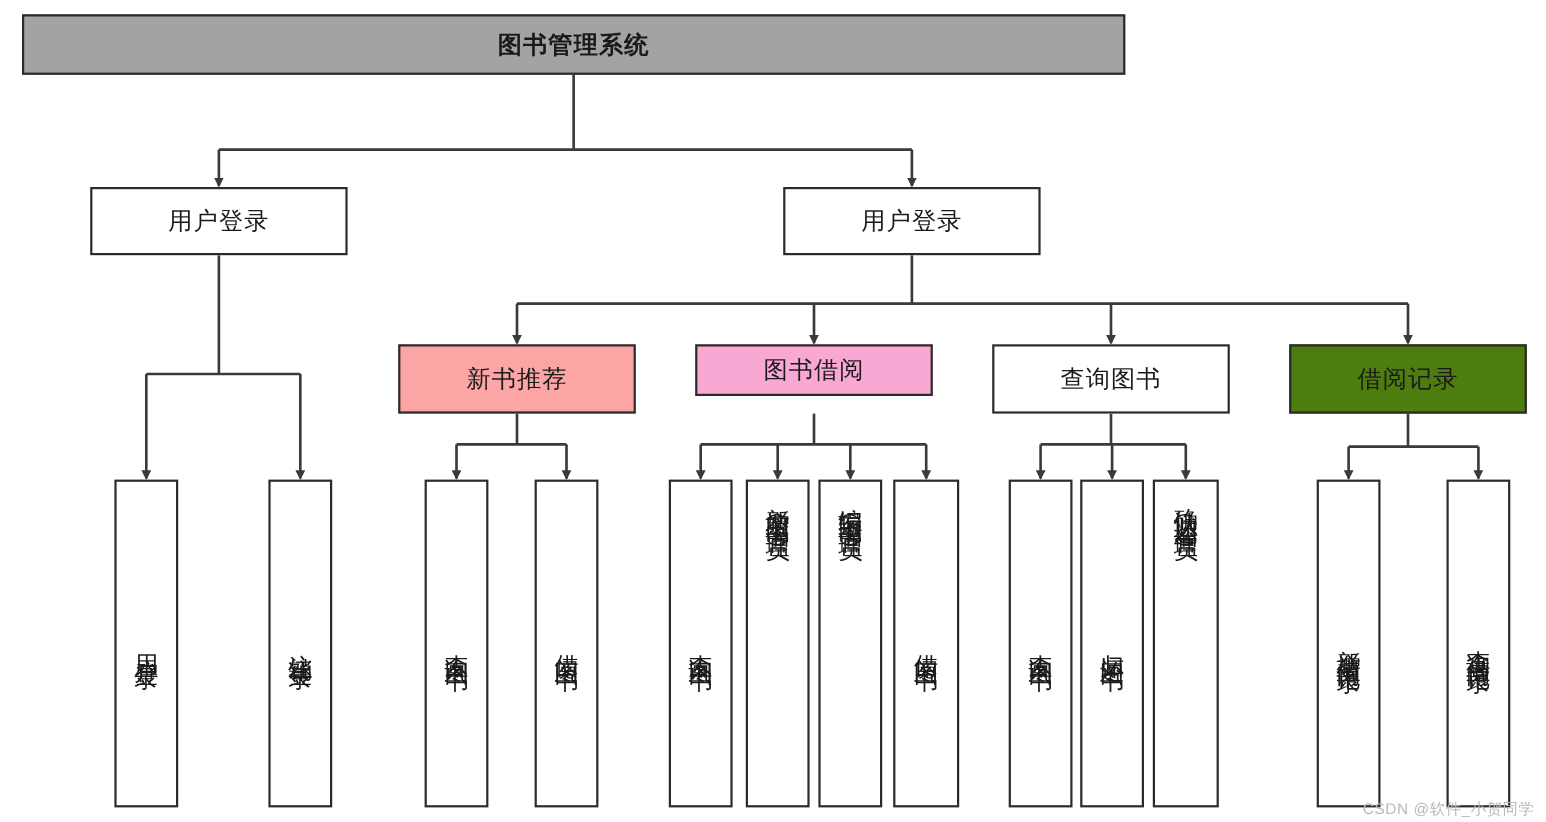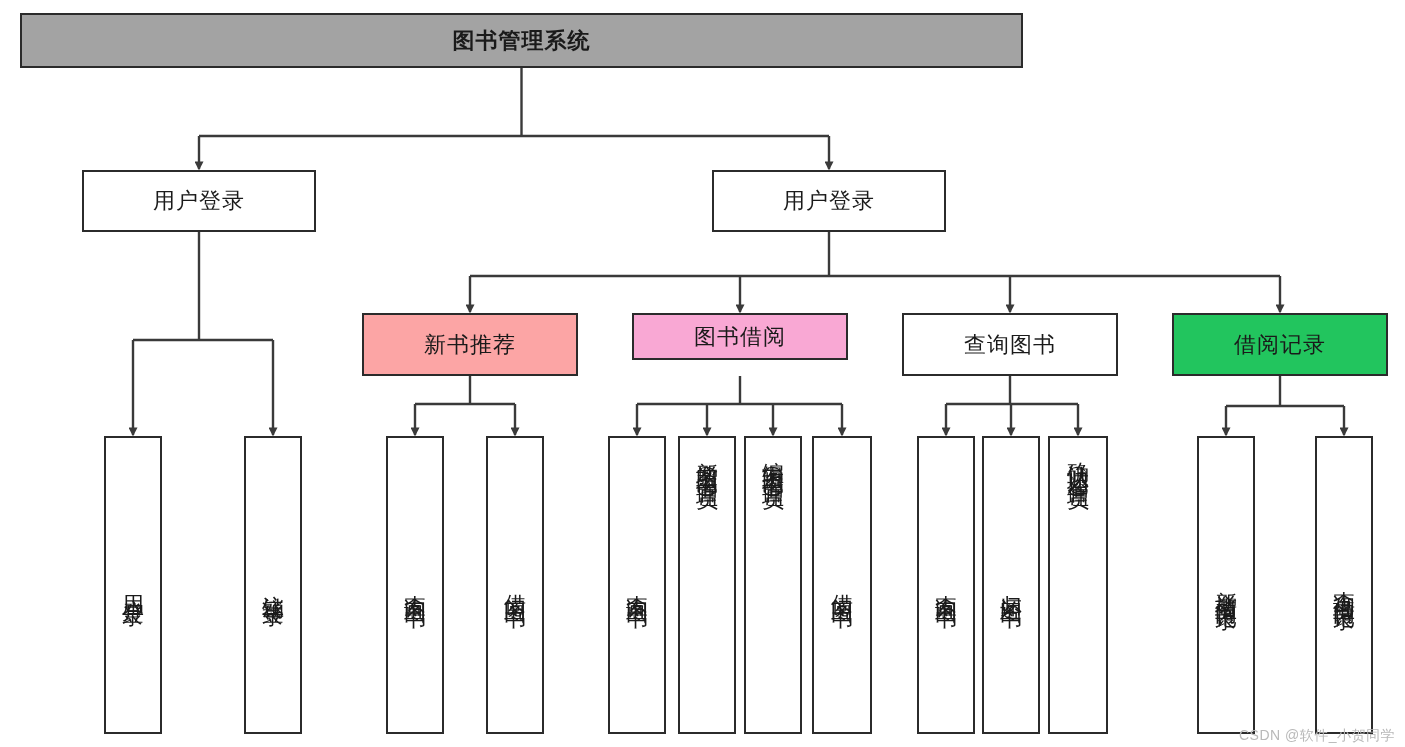--- a/index.html
+++ b/index.html
@@ -106,21 +106,21 @@
       </div>
       <div class="node horiz" style="left: 362px; top: 313px; width: 216px; height: 63px; border-color: rgb(43, 43, 43); background: #fca5a5; color: rgb(26, 26, 26);">
         <span class="label">新书推荐</span>
       </div>
       <div class="node horiz" style="left: 632px; top: 313px; width: 216px; height: 47px; border-color: rgb(43, 43, 43); background: #f9a8d4; color: rgb(26, 26, 26);">
         <span class="label">图书借阅</span>
       </div>
       <div class="node horiz" style="left: 902px; top: 313px; width: 216px; height: 63px; border-color: rgb(43, 43, 43); background: rgb(255, 255, 255); color: rgb(26, 26, 26);">
         <span class="label">查询图书</span>
       </div>
-      <div class="node horiz" style="left: 1172px; top: 313px; width: 216px; height: 63px; border-color: rgb(43, 43, 43); background: #22c55e; color: rgb(26, 26, 26);">
+      <div class="node horiz" style="left: 1172px; top: 313px; width: 216px; height: 63px; border-color: rgb(43, 43, 43); background: #4d7c0f; color: rgb(26, 26, 26);">
         <span class="label">借阅记录</span>
       </div>
       <div class="node vert" style="left: 104px; top: 436px; width: 58px; height: 298px; border-color: rgb(43, 43, 43); background: rgb(255, 255, 255); color: rgb(26, 26, 26);">
         <span class="label">用户登录</span>
       </div>
       <div class="node vert" style="left: 244px; top: 436px; width: 58px; height: 298px; border-color: rgb(43, 43, 43); background: rgb(255, 255, 255); color: rgb(26, 26, 26);">
         <span class="label">注销登录</span>
       </div>
       <div class="node vert" style="left: 386px; top: 436px; width: 58px; height: 298px; border-color: rgb(43, 43, 43); background: rgb(255, 255, 255); color: rgb(26, 26, 26);">
         <span class="label">查询图书</span>

